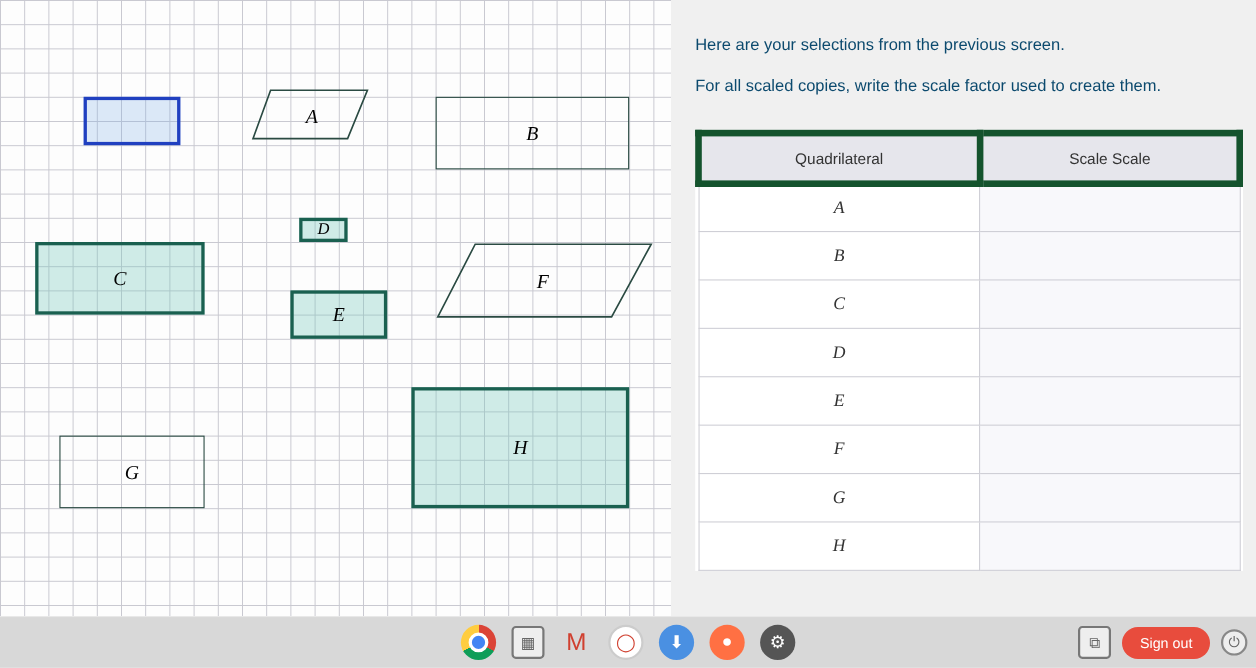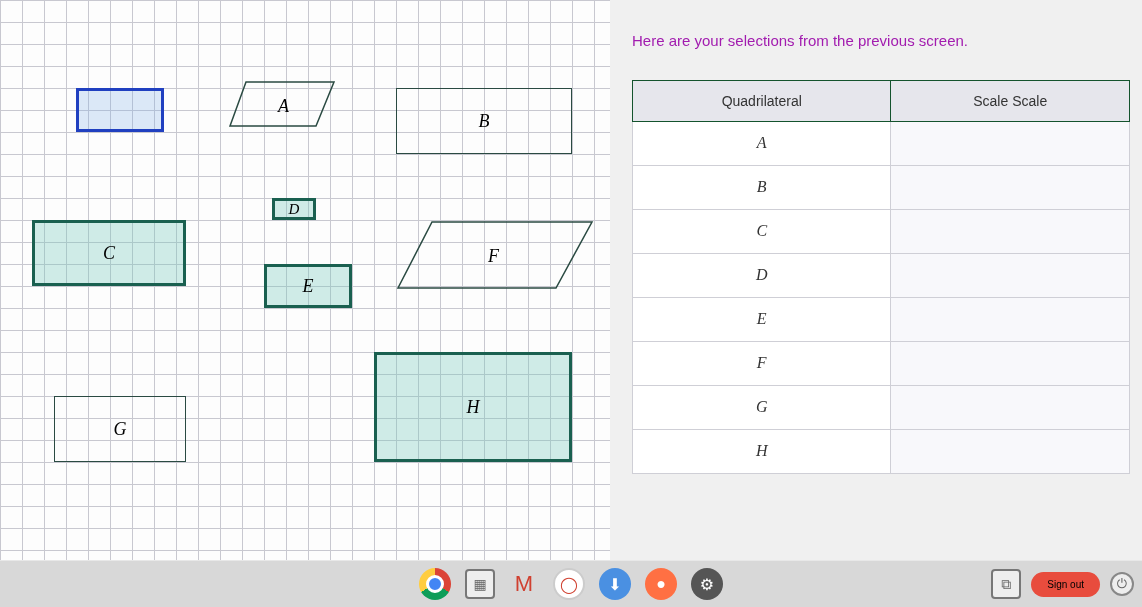--- a/index.html
+++ b/index.html
@@ -46,37 +46,37 @@
   .para-label { position:absolute; font-family:"Times New Roman",serif; font-style:italic; font-size:18px; }
 
   .right-panel {
     flex: 1;
     padding: 30px 12px 10px 22px;
     background: #f0f0f0;
     color: #333;
   }
   .instruction {
     font-size: 15px;
-    color: #a21caf;
+    color: #0c4a6e;
     margin-bottom: 28px;
     line-height: 1.45;
   }
   .instruction p { margin-bottom: 16px; }
   table.sf {
     width: 100%;
     border-collapse: collapse;
     background: #fff;
   }
   table.sf th {
     background: #e6e6ec;
     font-weight: normal;
     font-size: 14px;
     color: #333;
     padding: 12px 6px;
-    border: 1px solid #14532d;
+    border: 6px solid #14532d;
   }
   table.sf td {
     border: 1px solid #cfcfd6;
     height: 44px;
     text-align: center;
     font-family: "Times New Roman", serif;
     font-style: italic;
     font-size: 16px;
     color: #333;
   }
@@ -107,25 +107,25 @@
     font-size: 16px; color:#fff;
   }
   .tb-chrome { background: conic-gradient(#db4437 0 120deg,#0f9d58 120deg 240deg,#ffcd40 240deg 360deg); position:relative; }
   .tb-chrome::after{ content:""; width:12px;height:12px;border-radius:50%;background:#4285f4;border:3px solid #fff;position:absolute; }
   .tb-blue { background:#4a90e2; }
   .tb-orange { background:#ff7043; }
   .tb-dark { background:#555; }
   .tb-sq { width:30px;height:30px;border:2px solid #777;border-radius:4px;display:flex;align-items:center;justify-content:center;color:#666;font-size:14px;background:#eee; }
   .signout-btn {
     background: #e84c3d;
-    color: #000000;
+    color: #ffffff;
     border: none;
     border-radius: 16px;
     padding: 7px 16px;
-    font-size: 10px;
+    font-size: 13px;
     cursor: pointer;
   }
   .tb-right-ctrl{
     width:24px;height:24px;border-radius:50%;border:2px solid #888;
     display:flex;align-items:center;justify-content:center;color:#666;font-size:13px;background:#eee;
   }
 </style>
 </head>
 <body>
 
@@ -167,20 +167,21 @@
     </div>
 
     <div class="shape rect-dark" style="left:374px; top:352px; width:198px; height:110px;">
       <span>H</span>
     </div>
   </div>
 
   <div class="right-panel">
     <div class="instruction">
       <p>Here are your selections from the previous screen.</p>
+      <p>For all scaled copies, write the scale factor used to create them.</p>
     </div>
 
     <table class="sf">
       <thead>
         <tr>
           <th>Quadrilateral</th>
           <th>Scale Scale</th>
         </tr>
       </thead>
       <tbody>

